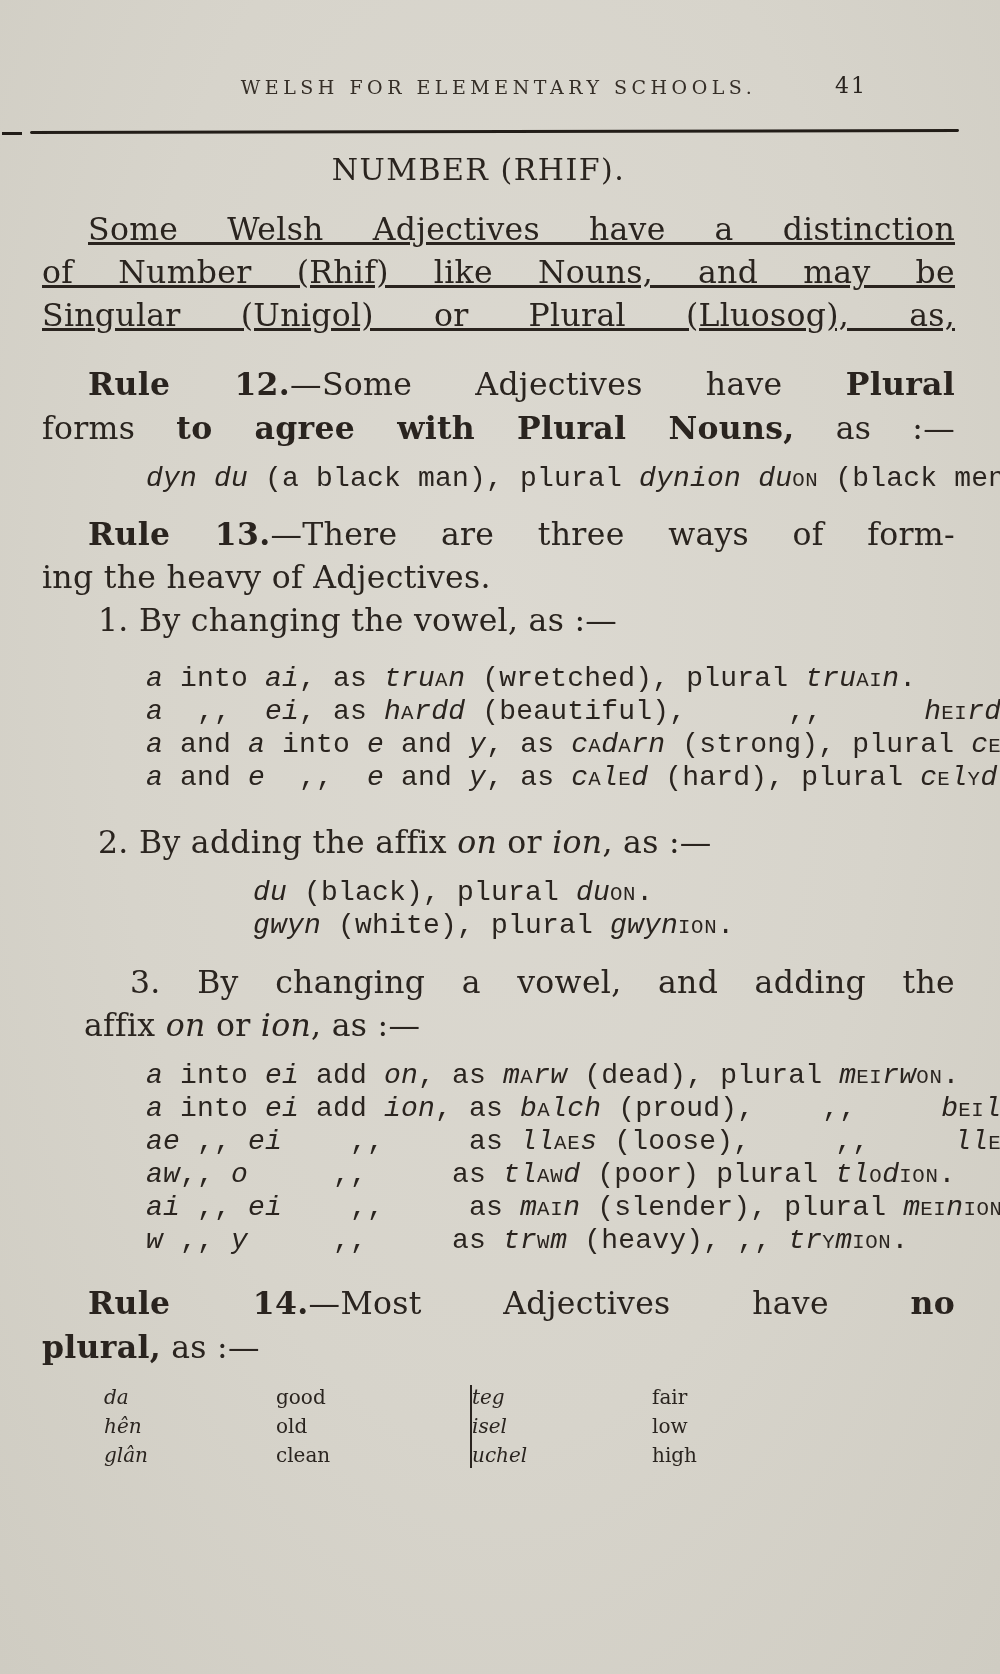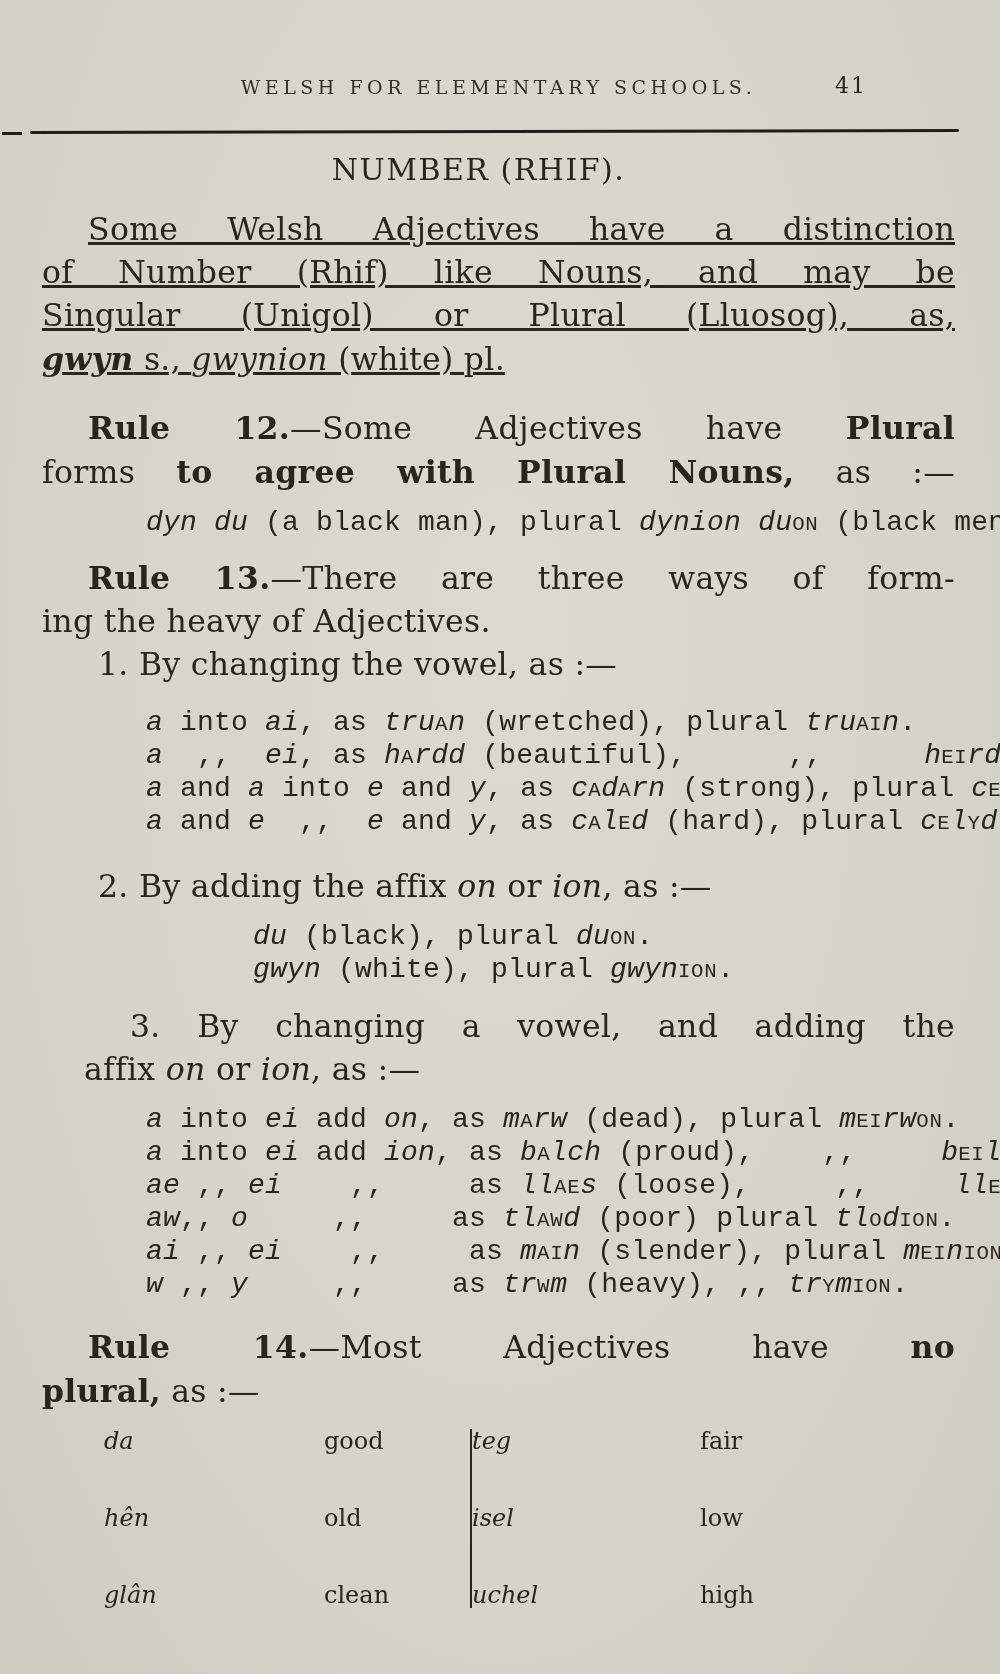--- a/index.html
+++ b/index.html
@@ -43,21 +43,21 @@
   .list2{margin-top:13px;margin-left:211px;}
   .list3{margin-top:13px;margin-left:104px;}
 
   .it{font-style:italic;}
   .bd{font-weight:bold;}
   .bd.it{font-weight:bold;font-style:italic;}
   .sc{font-size:0.74em;letter-spacing:0.6px;}
 
   
   .wtable{display:flex;margin-top:14px;margin-left:62px;align-items:stretch;}
-  .wgrid{display:grid;font-size:24px;line-height:29px;gap:48px;}
+  .wgrid{display:grid;font-size:20px;line-height:29px;}
   .wgrid.left{grid-template-columns:172px auto;width:366px;}
   .wgrid.right{grid-template-columns:180px auto;}
   .vdiv{width:2px;background:#2a241f;margin:2px 0;}
   .welsh{font-style:italic;}
 </style>
 </head>
 <body>
 
 <div class="page">
 
@@ -67,21 +67,20 @@
   </div>
 
   <div class="rule-line"></div>
 
   <h1 class="chapter">NUMBER (RHIF).</h1>
 
   <div class="para intro">
     <div class="tline j indent"><span>Some Welsh Adjectives have a distinction</span></div>
     <div class="tline j"><span>of Number (Rhif) like Nouns, and may be</span></div>
     <div class="tline j"><span>Singular (Unigol) or Plural (Lluosog), as,</span></div>
-    <div class="tline"><span class="bd it">gwyn</span><span> s., </span><span class="it">gwynion</span><span> (white) pl.</span></div>
   </div>
 
   <div class="para r12">
     <div class="tline j indent"><span class="bd">Rule 12.</span><span>—Some Adjectives have </span><span class="bd">Plural</span></div>
     <div class="tline j"><span>forms </span><span class="bd">to agree with Plural Nouns,</span><span> as :—</span></div>
   </div>
   <div class="ex ex12"><span class="it">dyn du</span><span> (a black man), plural </span><span class="it">dynion du</span><span class="sc">ON</span><span> (black men).</span></div>
 
   <div class="para r13">
     <div class="tline j indent"><span class="bd">Rule 13.</span><span>—There are three ways of form-</span></div>

